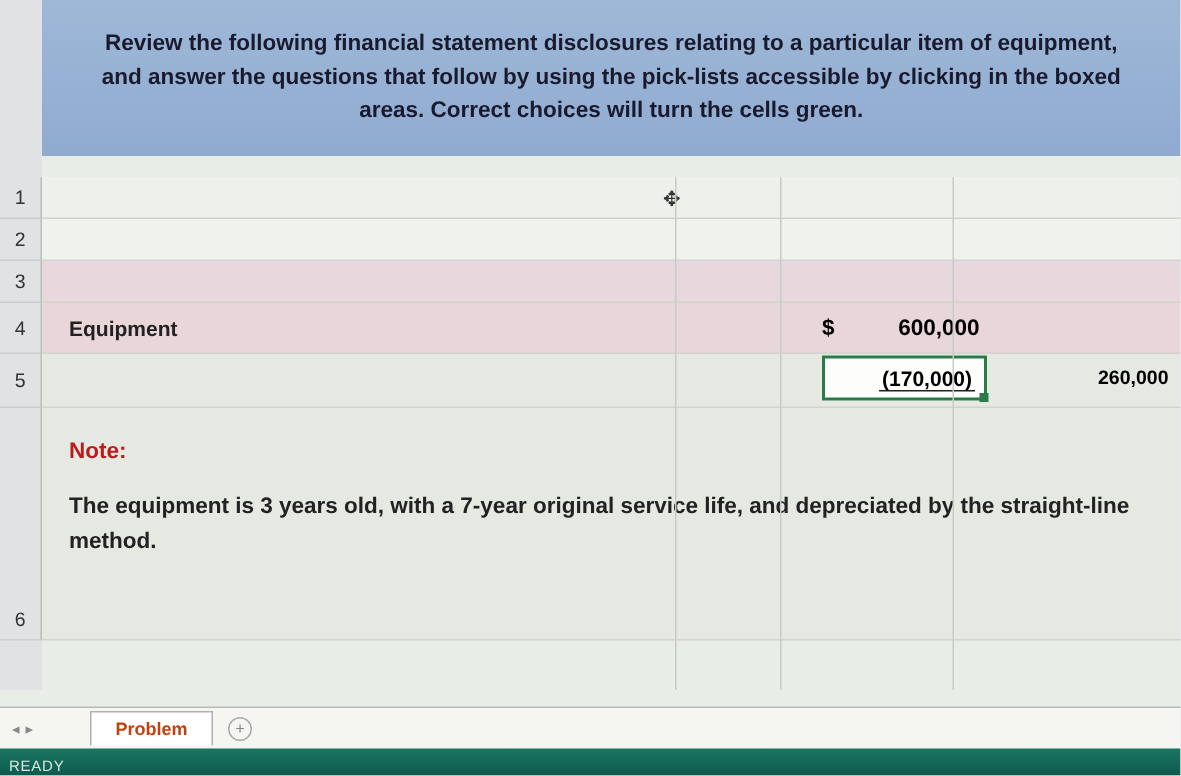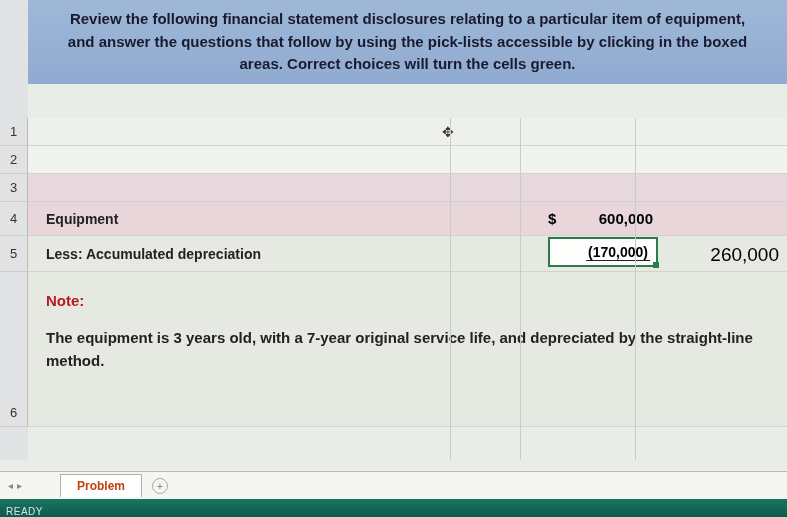--- a/index.html
+++ b/index.html
@@ -1,34 +1,34 @@
 <!DOCTYPE html>
 <html><head>
 <meta charset="utf-8">
 <style>
 * { box-sizing: border-box; margin: 0; padding: 0; }
 body { font-family: Arial, sans-serif; width: 787px; height: 517px; overflow: hidden; background: #e8ede8; position: relative; }
 
-.header-banner { background: linear-gradient(180deg, #9fb8d8 0%, #8fabd0 100%); padding: 8px 30px; text-align: center; font-weight: bold; font-size: 15px; color: #1a1a2e; line-height: 1.5; border-left: 28px solid #e0e2e4; }
+.header-banner { background: linear-gradient(180deg, #9fb8d8 0%, #8fabd0 100%); padding: 18px 30px; text-align: center; font-weight: bold; font-size: 15px; color: #1a1a2e; line-height: 1.5; border-left: 28px solid #e0e2e4; }
 
 .row-headers { position: absolute; left: 0; top: 0; width: 28px; background: #e0e2e4; height: 460px; }
 .rh { position: absolute; left: 0; width: 28px; text-align: center; font-size: 13px; color: #333; border-right: 1px solid #bbb; border-bottom: 1px solid #ccc; display: flex; align-items: center; justify-content: center; }
 
 .grid { position: absolute; left: 28px; top: 118px; right: 0; }
 
 .grid-row { height: 28px; border-bottom: 1px solid #d0d4cc; display: flex; align-items: center; }
 .r2 { background: #f0f2ed; }
 .r3 { background: #e6d8dc; }
 .r4 { background: #e8d6da; height: 34px; }
 .r5 { background: #e6e8e2; height: 36px; }
 .r6 { background: #e6e8e2; height: 155px; align-items: flex-start; padding-top: 20px; }
 
 .cell-text { padding-left: 18px; font-size: 14px; color: #222; }
 .bold { font-weight: bold; }
-.col-val2 { position: absolute; right: 8px; width: 100px; text-align: right; font-size: 19px; font-weight: normal; }
+.col-val2 { position: absolute; right: 8px; width: 100px; text-align: right; font-size: 13px; font-weight: bold; }
 
 .dollar { position: absolute; left: 520px; font-weight: bold; font-size: 15px; }
 .amount1 { position: absolute; left: 545px; width: 80px; text-align: right; font-weight: bold; font-size: 15px; }
 
 .selected-cell { position: absolute; left: 520px; top: 1px; width: 110px; height: 30px; border: 2px solid #2a7a4a; background: #fdfdfc; display: flex; align-items: center; justify-content: flex-end; padding-right: 6px; font-weight: bold; font-size: 14px; }
 .selected-cell::after { content: ""; position: absolute; right: -3px; bottom: -3px; width: 6px; height: 6px; background: #2a7a4a; }
 .underline-val { border-bottom: 1.5px solid #222; padding: 0 2px; }
 
 .note-block { padding: 0 18px; width: 100%; }
 .note-label { font-weight: bold; font-size: 15px; color: #b91c1c; margin-bottom: 18px; }
@@ -76,21 +76,20 @@
 <div class="grid">
   <div class="grid-row r1" style="background:#eef0eb"></div>
   <div class="grid-row r2"></div>
   <div class="grid-row r3"></div>
   <div class="grid-row r4">
     <span class="cell-text bold">Equipment</span>
     <span class="dollar">$</span>
     <span class="amount1">600,000</span>
   </div>
   <div class="grid-row r5" style="position:relative">
-    <span class="cell-text bold">Less:  Accumulated depreciation</span>
     <div class="selected-cell">
       <span class="underline-val">(170,000)</span>
     </div>
     <span class="col-val2" style="top:8px">260,000</span>
   </div>
   <div class="grid-row r6">
     <div class="note-block">
       <div class="note-label">Note:</div>
       <div class="note-text">The equipment is 3 years old, with a 7-year original service life, and depreciated by the straight-line method.</div>
     </div>

